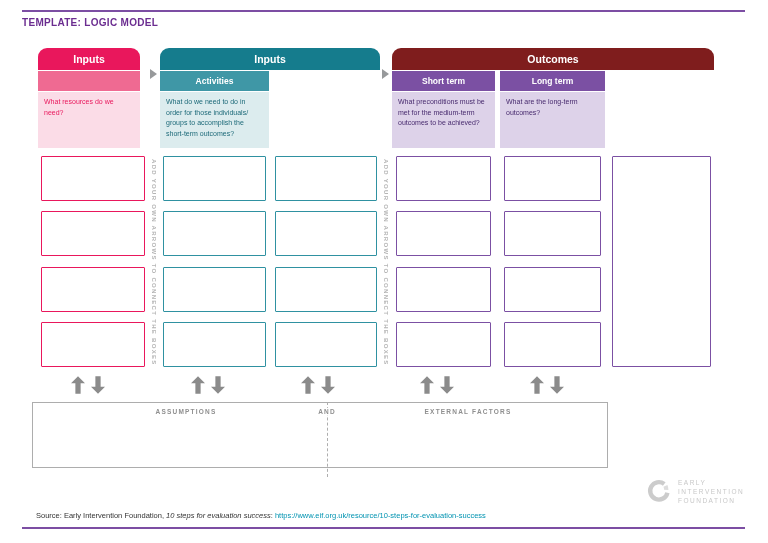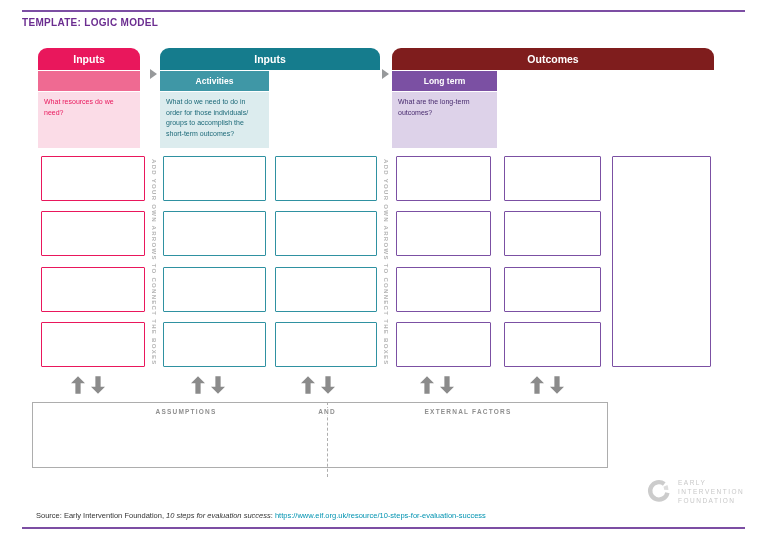--- a/index.html
+++ b/index.html
@@ -110,20 +110,24 @@
         <div class="q-body teal-light teal-text">What do we need to do in order for those individuals/ groups to accomplish the short-term outcomes?</div>
       </div>
     </div>
   </section>
 
   <div class="tri" style="left:382px;"></div>
 
   <section class="group" style="left:392px;width:322px;">
     <div class="g-header purple-dark">Outcomes</div>
     <div class="g-cols" style="gap:5px;">
+      <div class="subcol" style="width:103px;">
+        <div class="sub-header purple-mid">Short term</div>
+        <div class="q-body purple-light purple-text">What preconditions must be met for the medium-term outcomes to be achieved?</div>
+      </div>
       <div class="subcol" style="width:105px;">
         <div class="sub-header purple-mid">Long term</div>
         <div class="q-body purple-light purple-text">What are the long-term outcomes?</div>
       </div>
     </div>
   </section>
 
   <div class="vtext" style="left:147px;">
     <span>ADD YOUR OWN ARROWS TO CONNECT THE BOXES</span>
   </div>

